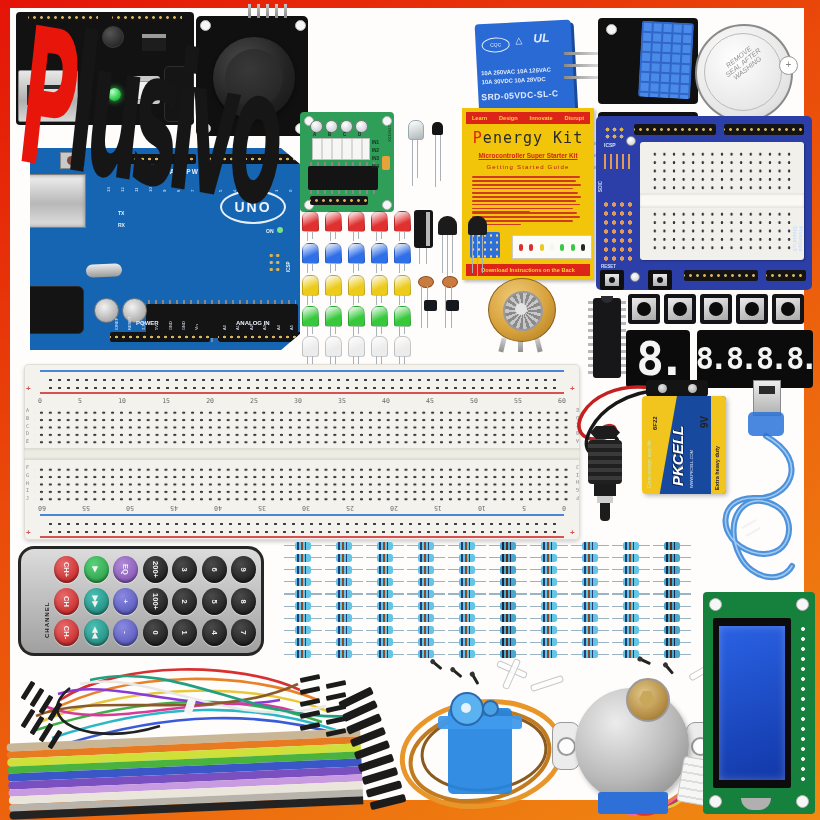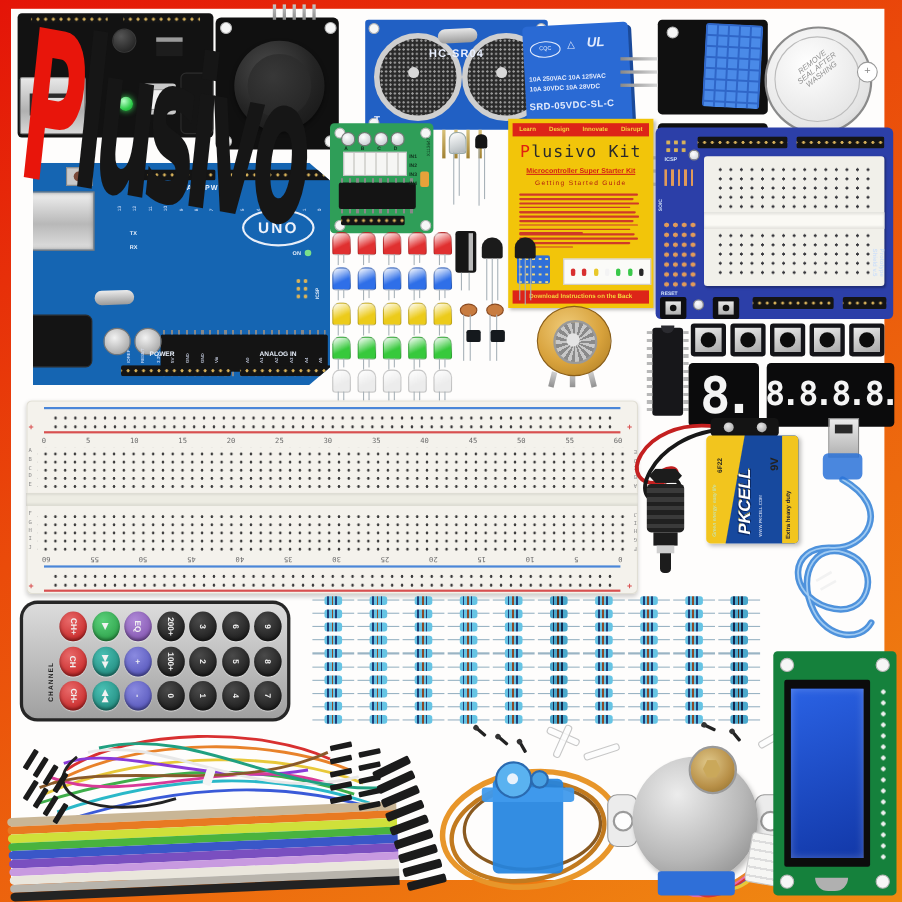--- a/index.html
+++ b/index.html
@@ -292,40 +292,20 @@
     <span class="jpin" style="left:88px;top:-12px;"></span>
     <span class="hole" style="left:4px;top:4px;width:9px;height:9px;"></span>
     <span class="hole" style="left:99px;top:4px;width:9px;height:9px;"></span>
     <span class="hole" style="left:4px;top:107px;width:9px;height:9px;"></span>
     <span class="hole" style="left:99px;top:107px;width:9px;height:9px;"></span>
     <div class="knob">
         <i></i>
       </div>
   </div>
 
-  <div id="us">
-    <span class="hole" style="left:3px;top:3px;width:8px;height:8px;"></span>
-    <span class="hole" style="left:155px;top:3px;width:8px;height:8px;"></span>
-    <span class="hole" style="left:3px;top:89px;width:8px;height:8px;"></span>
-    <span class="hole" style="left:155px;top:89px;width:8px;height:8px;"></span>
-    <div class="tx" style="left:8px;">
-        <i></i>
-      </div>
-    <div class="tx" style="left:88px;">
-        <i></i>
-      </div>
-    <div class="xtal"></div>
-    <div class="lbl">HC-SR04</div>
-    <span class="txt" style="left:8px;bottom:4px;color:#eaf0ff;font-size:9px;font-weight:bold;">T</span>
-    <span class="txt" style="right:8px;bottom:4px;color:#eaf0ff;font-size:9px;font-weight:bold;">R</span>
-    <span class="uspin" style="left:70px;"></span>
-    <span class="uspin" style="left:81px;"></span>
-    <span class="uspin" style="left:92px;"></span>
-    <span class="uspin" style="left:103px;"></span>
-  </div>
 
   <div id="relay">
     <div class="oval">CQC</div>
     <div class="tri">△</div>
     <div class="ul">UL</div>
     <div class="l1">10A 250VAC 10A 125VAC</div>
     <div class="l2">10A 30VDC  10A 28VDC</div>
     <div class="mod">SRD-05VDC-SL-C</div>
   </div>
 
@@ -455,21 +435,21 @@
   <span class="lead" style="left:435px;top:135px;height:52px;"></span>
   <span class="lead" style="left:440px;top:135px;height:46px;"></span>
 
   <div id="book">
     <div class="ban" id="bookban">
         <span>Learn</span>
         <span>Design</span>
         <span>Innovate</span>
         <span>Disrupt</span>
       </div>
-    <div class="ttl"><span style="color:#e02010;">P</span><span>lusivo Kit</span></div>
+    <div class="ttl"><span style="color:#e02010;">P</span><span>energy Kit</span></div>
     <div class="sub">Microcontroller Super Starter Kit</div>
     <div class="gsg">Getting Started Guide</div>
     <div class="para" id="p1" style="top:68px;">
         <div style="width: 96%;"></div>
         <div style="width: 93%;"></div>
         <div style="width: 97%;"></div>
         <div style="width: 90%;"></div>
         <div style="width: 58%;"></div>
       </div>
     <div class="para" id="p2" style="top:84px;">

